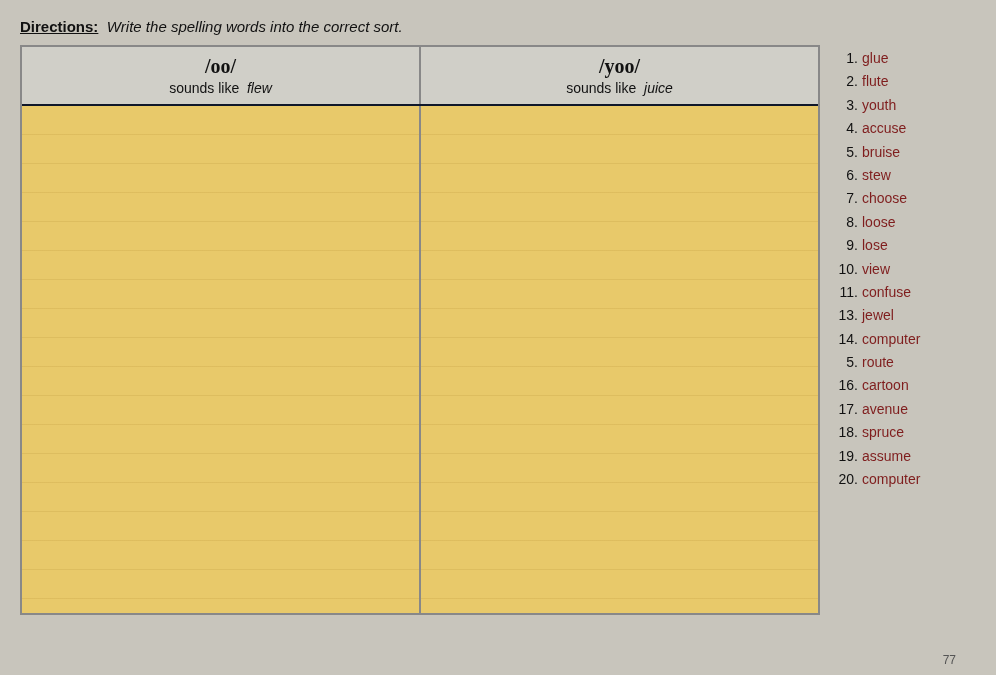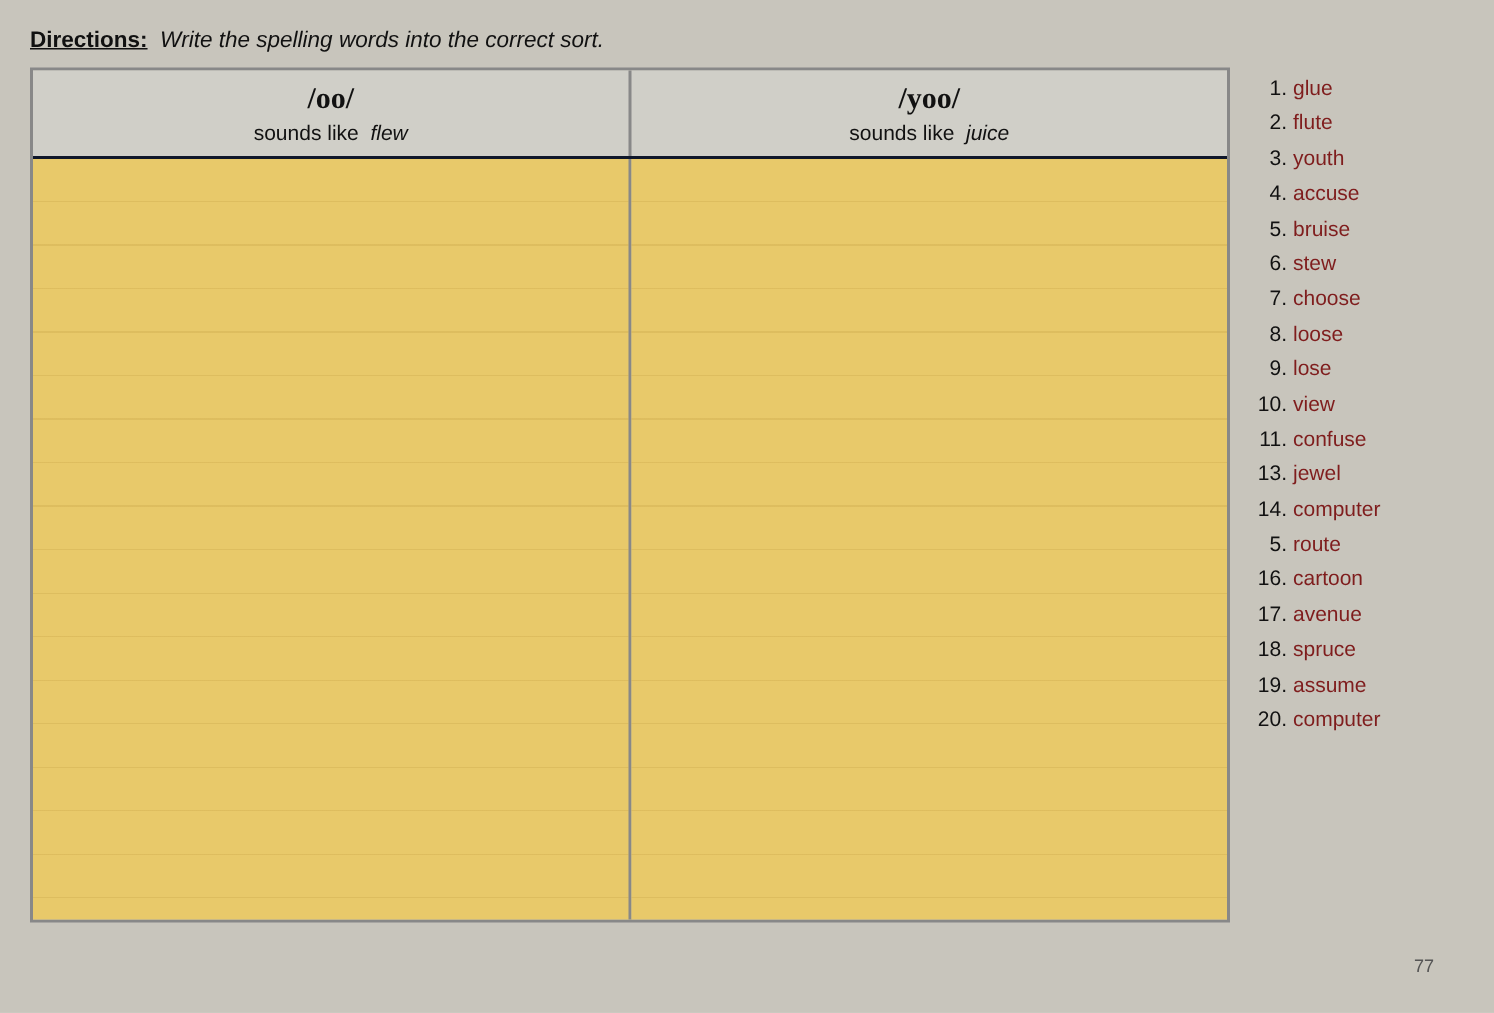--- a/index.html
+++ b/index.html
@@ -137,21 +137,21 @@
       color: #111;
     }
 
     .word-text {
       font-size: 14px;
       color: #7f1d1d;
     }
 
     .page-number {
       position: absolute;
-      bottom: 24px;
+      bottom: 8px;
       right: 40px;
       font-size: 12px;
       color: #555;
       margin-left: 25px;
     }
   </style>
 </head>
 <body>
 
 <div class="page-container">

